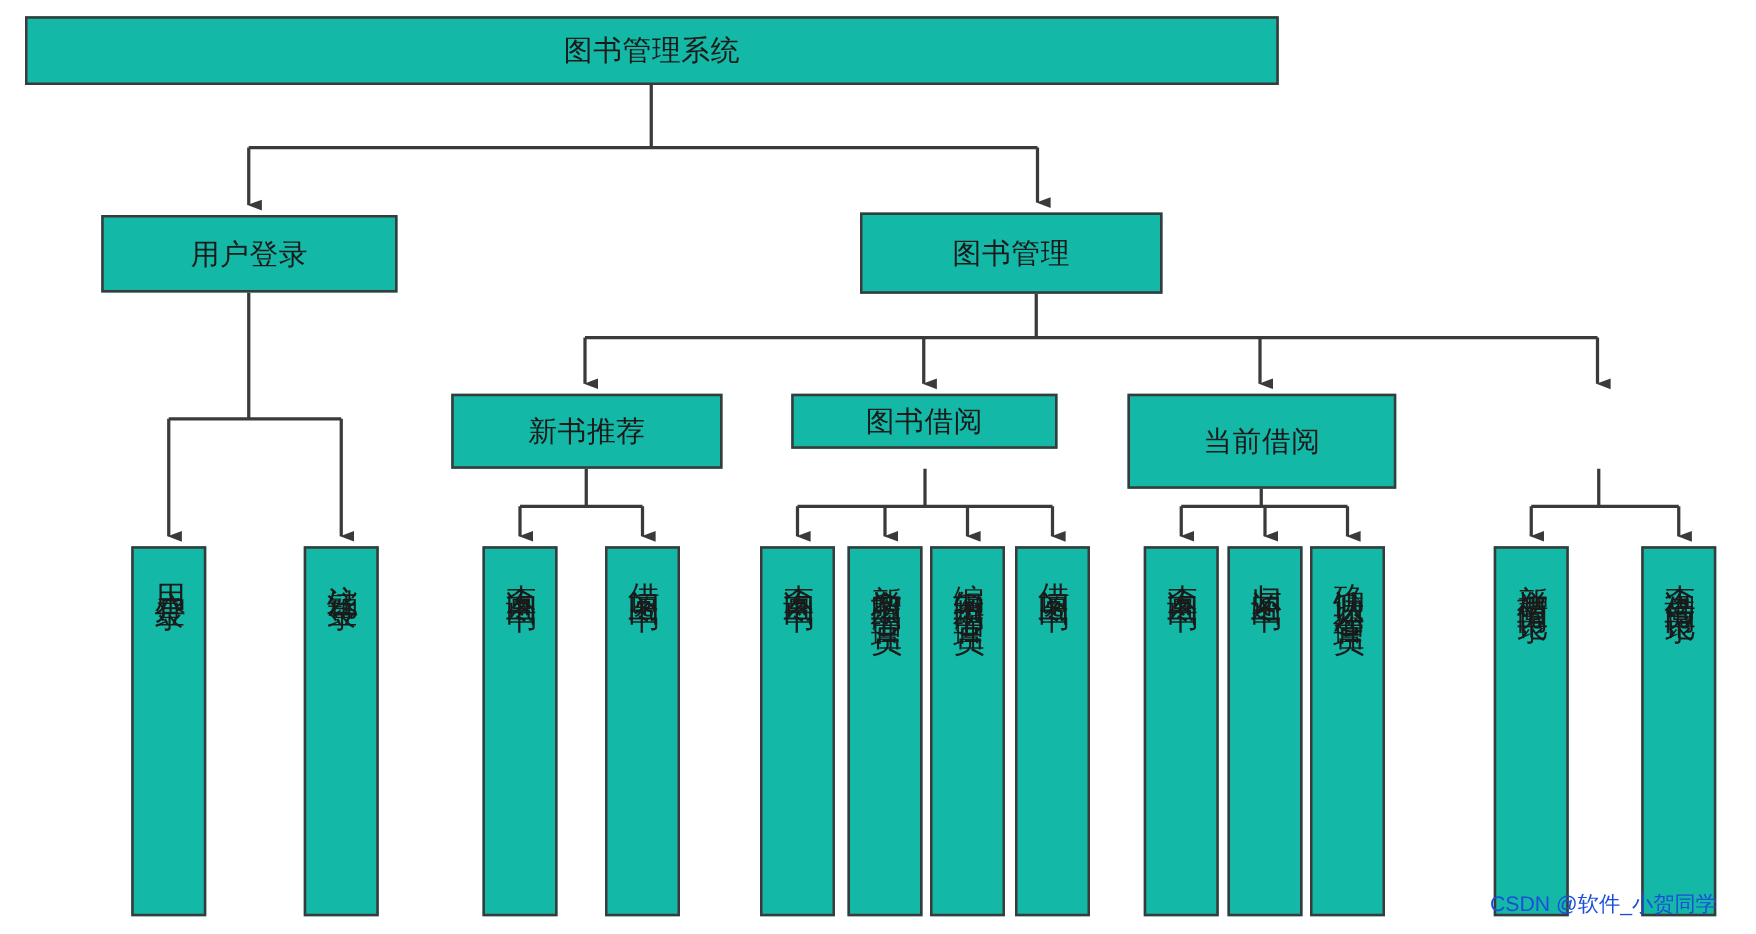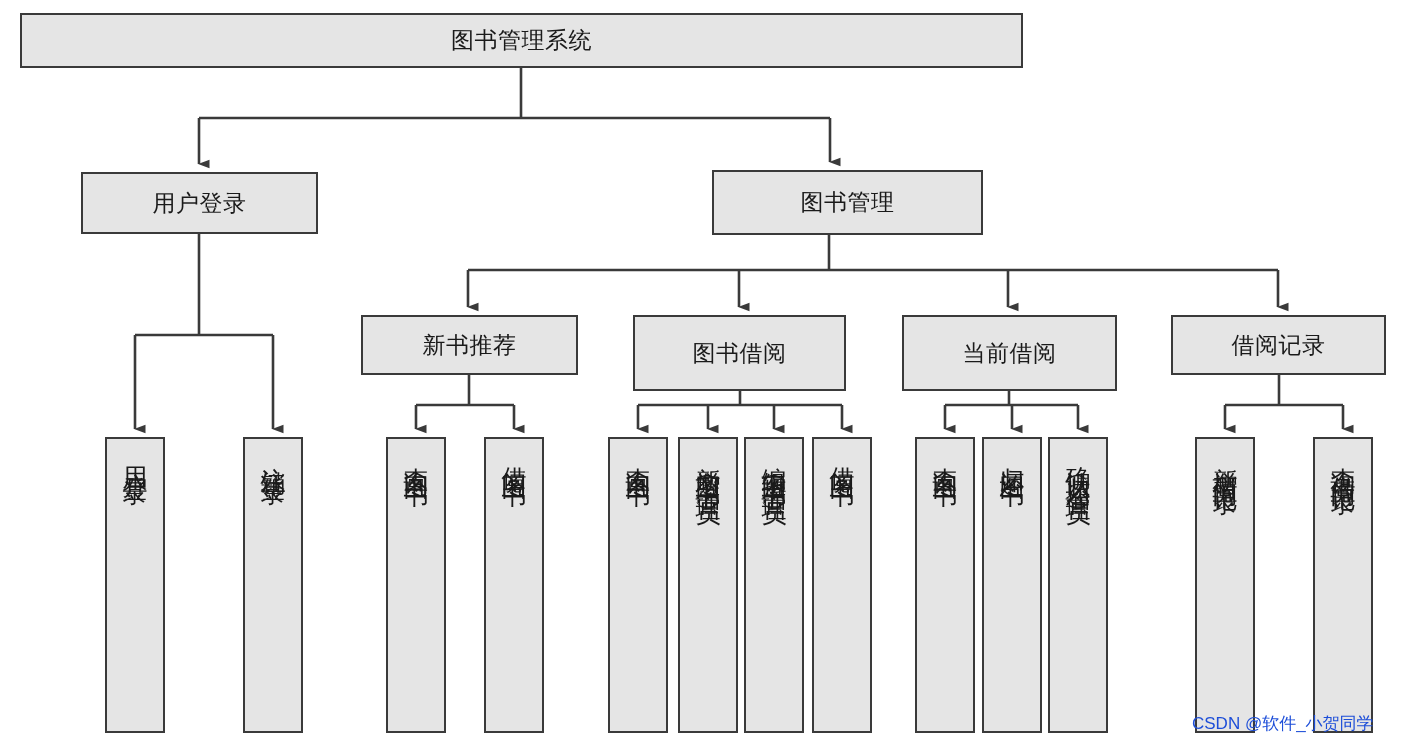--- a/index.html
+++ b/index.html
@@ -22,21 +22,21 @@
     position: absolute;
     left: 0;
     top: 0;
     width: 1405px;
     height: 747px;
     pointer-events: none;
   }
   .node {
     position: absolute;
     box-sizing: border-box;
-    background: #e5e5e5;
+    background: #14b8a6;
     border: 2.5px solid #3a3a3a;
     display: flex;
     align-items: center;
     justify-content: center;
     color: #1a1a1a;
     z-index: 2;
   }
   .node .label {
     display: block;
     text-align: center;
@@ -131,35 +131,32 @@
     </g>
   </svg>
 
   <div class="node h root" style="left: 20px; top: 13px; width: 1003px; height: 55px;">
     <span class="label">图书管理系统</span>
   </div>
 
   <div class="node h" style="left: 81px; top: 172px; width: 237px; height: 62px;">
     <span class="label">用户登录</span>
   </div>
-  <div class="node h" style="left: 712px; top: 170px; width: 271px; height: 65px;">
+  <div class="node h" style="left: 688px; top: 170px; width: 242px; height: 65px;">
     <span class="label">图书管理</span>
   </div>
 
   <div class="node h" style="left: 361px; top: 315px; width: 217px; height: 60px;">
     <span class="label">新书推荐</span>
   </div>
-  <div class="node h" style="left: 633px; top: 315px; width: 213px; height: 76px;">
+  <div class="node h" style="left: 633px; top: 315px; width: 213px; height: 44px;">
     <span class="label">图书借阅</span>
   </div>
   <div class="node h" style="left: 902px; top: 315px; width: 215px; height: 76px;">
     <span class="label">当前借阅</span>
-  </div>
-  <div class="node h" style="left: 1171px; top: 315px; width: 215px; height: 60px;">
-    <span class="label">借阅记录</span>
   </div>
 
   <div class="node v" style="left: 105px; top: 437px; width: 60px; height: 296px;">
     <span class="label">用户登录</span>
   </div>
   <div class="node v" style="left: 243px; top: 437px; width: 60px; height: 296px;">
     <span class="label">注销登录</span>
   </div>
   <div class="node v" style="left: 386px; top: 437px; width: 60px; height: 296px;">
     <span class="label">查询图书</span>

